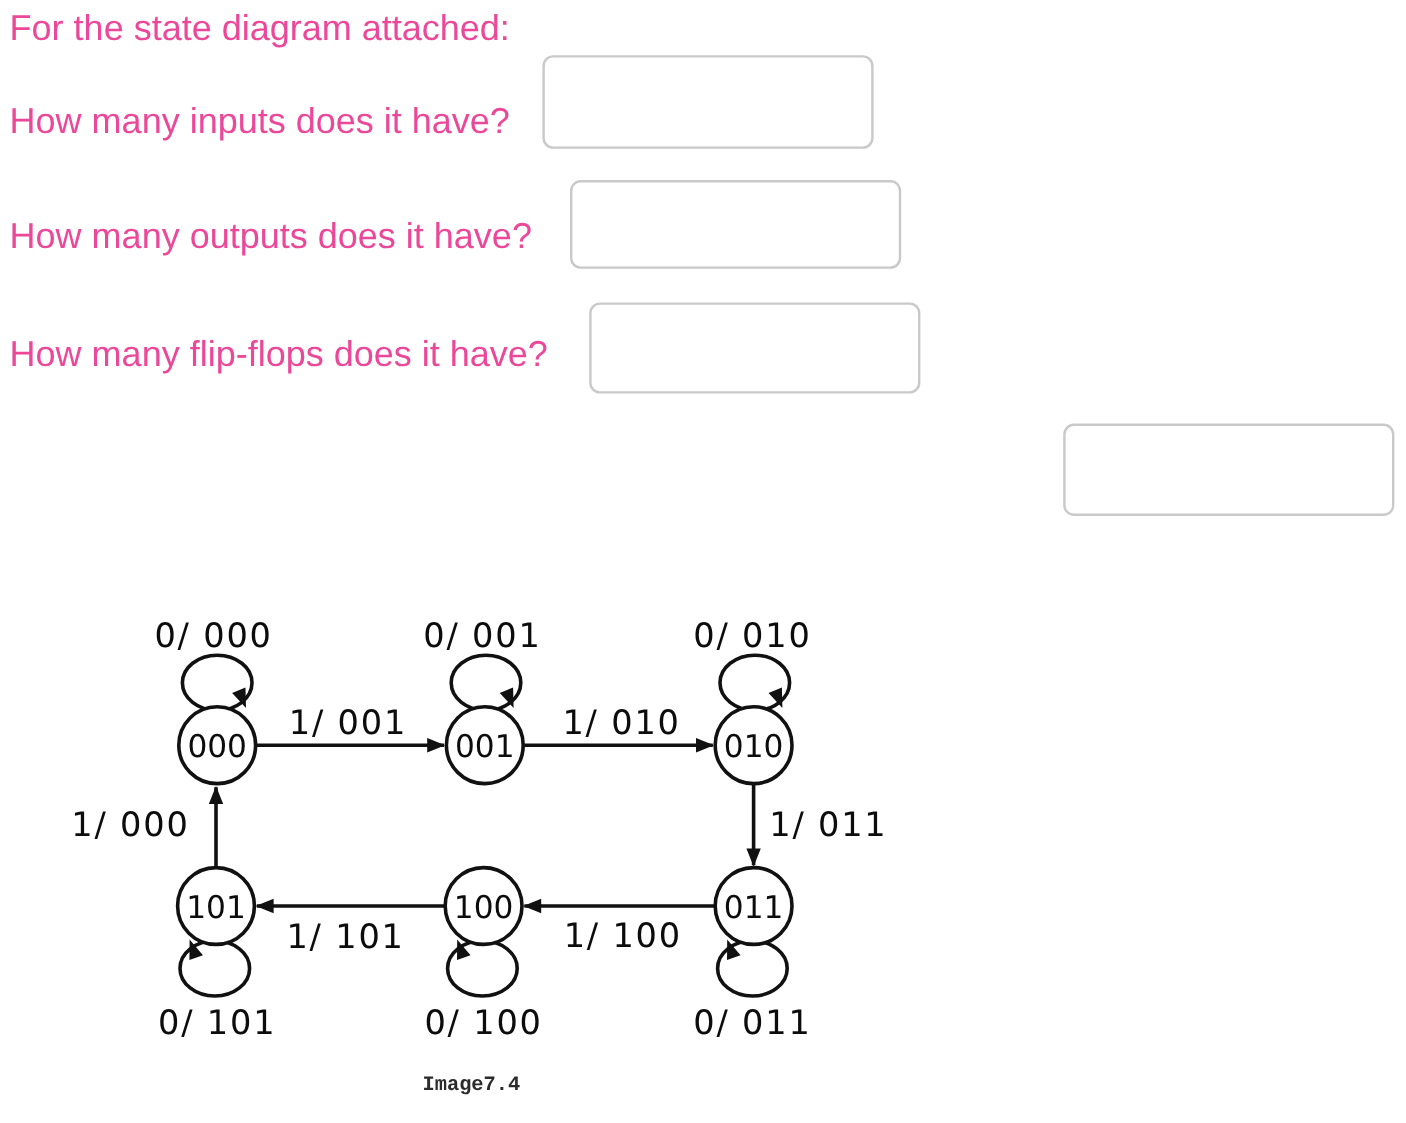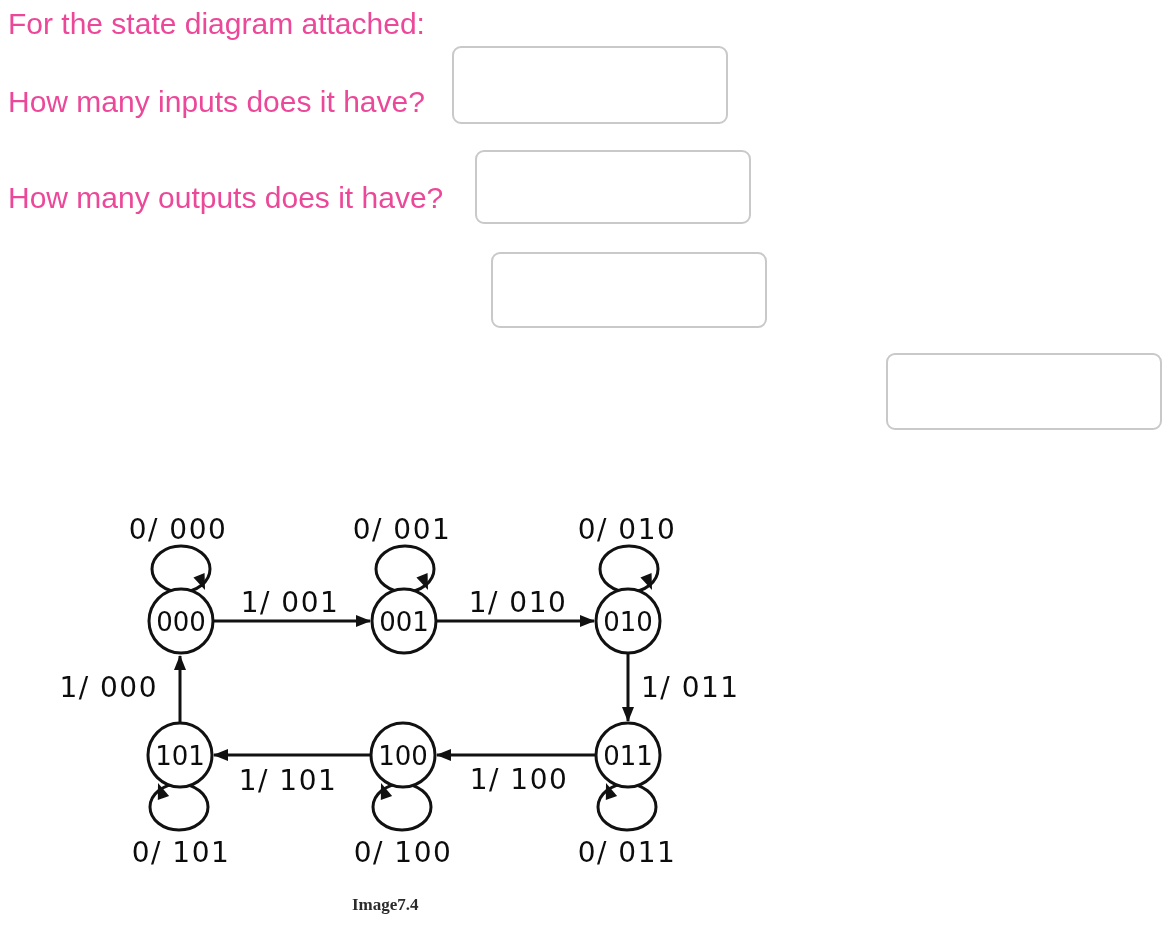--- a/index.html
+++ b/index.html
@@ -6,36 +6,37 @@
   #page{position:relative;width:1172px;height:936px;background:#fff;overflow:hidden;
         font-family:"Liberation Sans",sans-serif;color:#1a1a1a;}
   .qtext{position:absolute;left:8px;font-size:30px;line-height:36px;white-space:nowrap;color:#ec4899;}
   .answer-box{position:absolute;box-sizing:border-box;width:276px;border:2px solid #c9c9c9;
         border-radius:9px;background:#fff;font-size:26px;padding:0 12px;color:#1a1a1a;outline:none;}
   #svg-diagram{position:absolute;left:0;top:0;pointer-events:none;}
   .dstate{font-family:"DejaVu Sans",sans-serif;font-size:26px;fill:#0c0c0c;text-anchor:middle;}
   .dlabel{font-family:"DejaVu Sans",sans-serif;font-size:28px;fill:#0c0c0c;letter-spacing:1.5px;}
   .dlabel.mid{text-anchor:middle;}
   .dlabel.end{text-anchor:end;}
-  .caption{position:absolute;left:352px;top:895px;font-family:Liberation Serif, serif;
+  .caption{position:absolute;left:352px;top:895px;font-family:Liberation Mono, monospace;
         font-weight:bold;font-size:17px;color:#2b2b2b;}
 </style>
 </head>
 <body>
 
 <div id="page">
 
   <div class="qtext" style="top:6px;">For the state diagram attached:</div>
 
   <div class="qtext" style="top:74px;margin-top:10px;">How many inputs does it have?</div>
   <input type="text" class="answer-box" style="left: 452px; top: 46px; height: 78px;">
 
   <div class="qtext" style="top:180px;">How many outputs does it have?</div>
   <input type="text" class="answer-box" style="left: 475px; top: 150px; height: 74px;">
 
+  <div class="qtext" style="top:278px;">How many flip-flops does it have?</div>
   <input type="text" class="answer-box" style="left: 491px; top: 252px; height: 76px;">
 
   <input type="text" class="answer-box" style="left: 886px; top: 353px; height: 77px;">
 
   <svg id="svg-diagram" width="1172" height="936" viewBox="0 0 1172 936">
     <defs>
       <marker id="arr" markerUnits="userSpaceOnUse" markerWidth="18" markerHeight="14" refX="15" refY="7" orient="auto">
         <path d="M1,1 L16,7 L1,13 Z" fill="#111"></path>
       </marker>
     </defs>

